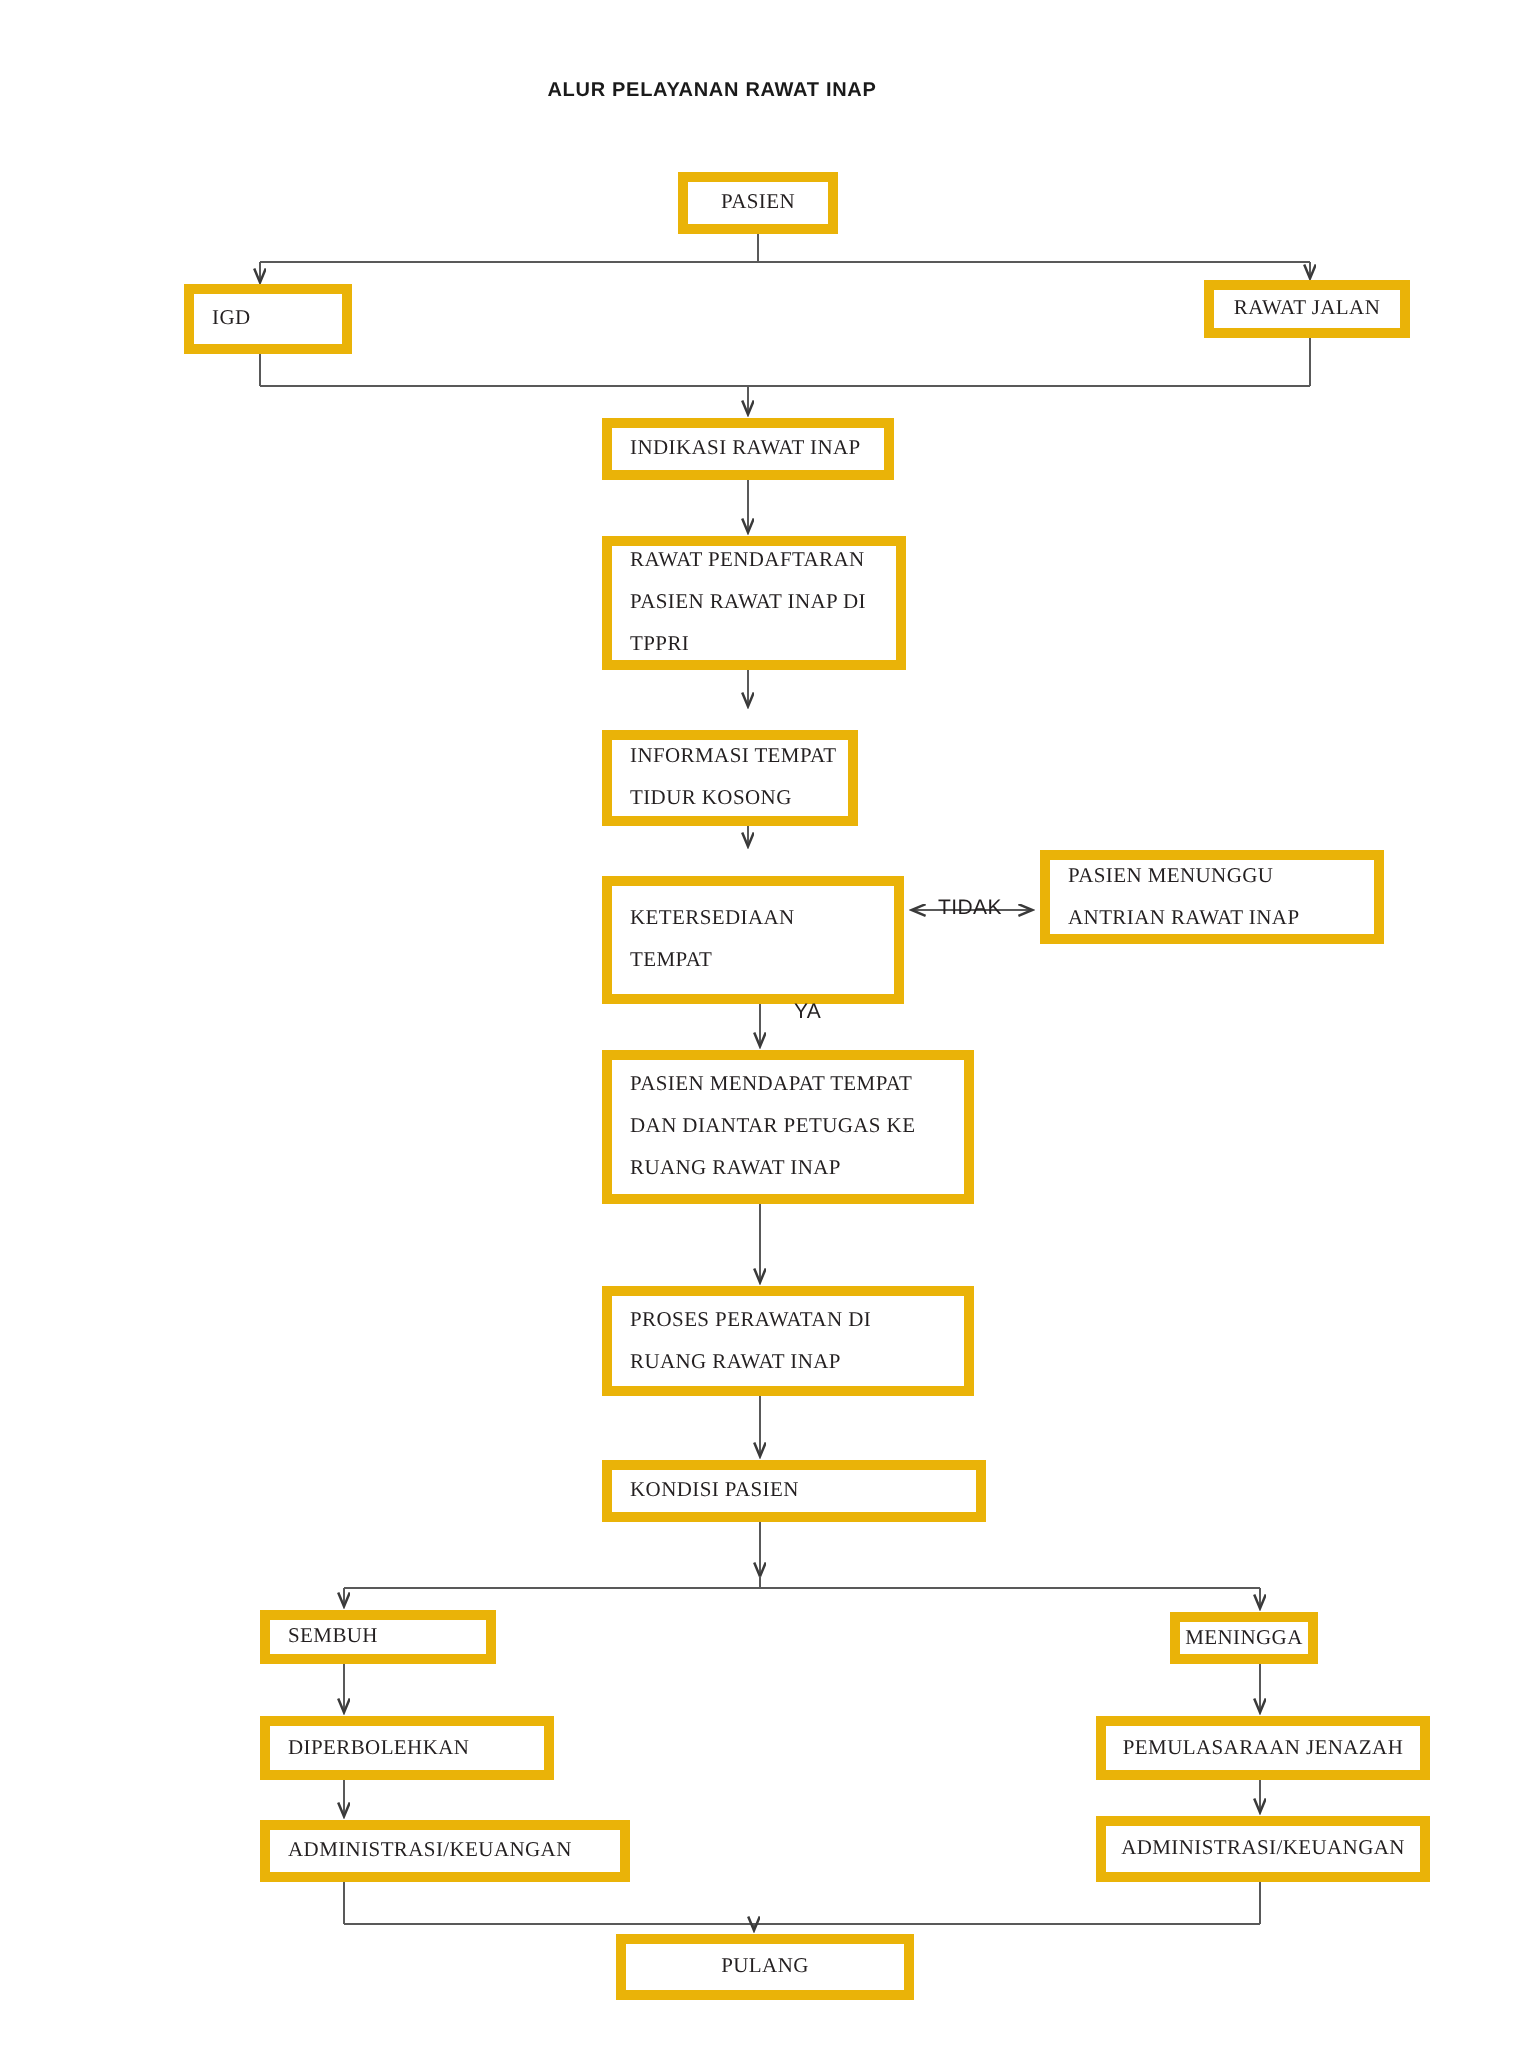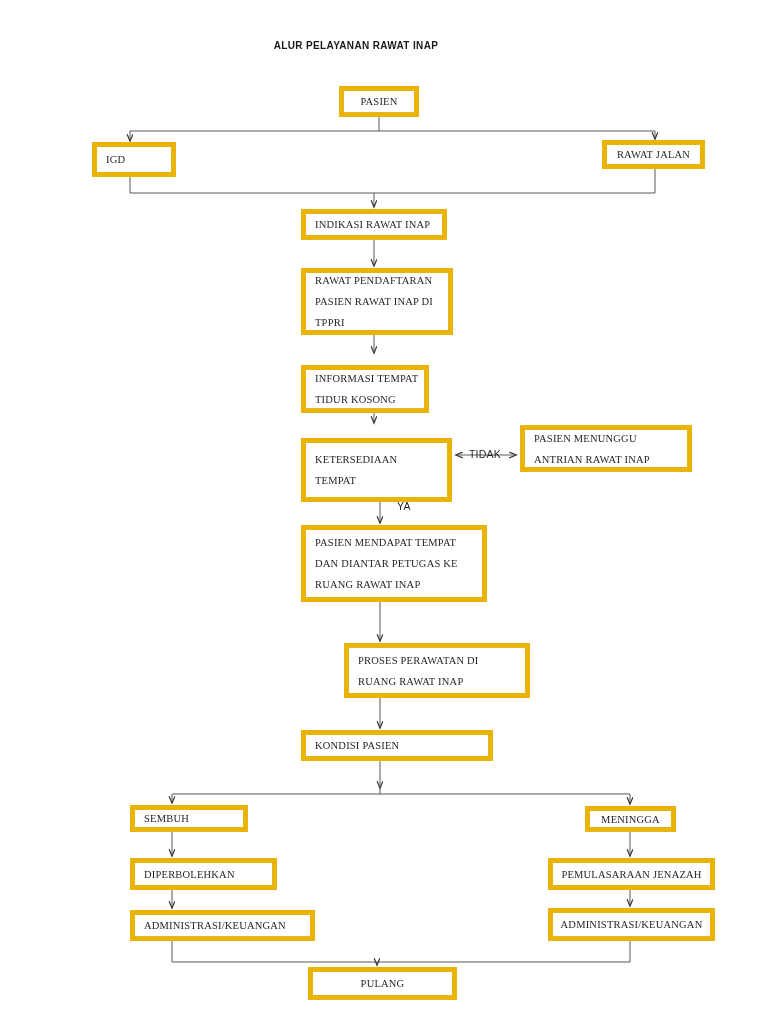--- a/index.html
+++ b/index.html
@@ -165,31 +165,31 @@
       </div>
       <div class="node-box align-left" style="left: 520px; top: 425px; width: 172px; height: 47px;">
         <div class="node-line">PASIEN MENUNGGU</div>
         <div class="node-line">ANTRIAN RAWAT INAP</div>
       </div>
       <div class="node-box align-left" style="left: 301px; top: 525px; width: 186px; height: 77px;">
         <div class="node-line">PASIEN MENDAPAT TEMPAT</div>
         <div class="node-line">DAN DIANTAR PETUGAS KE</div>
         <div class="node-line">RUANG RAWAT INAP</div>
       </div>
-      <div class="node-box align-left" style="left: 301px; top: 643px; width: 186px; height: 55px; margin-left: 43px;">
+      <div class="node-box align-left" style="left: 301px; top: 643px; width: 186px; height: 55px;">
         <div class="node-line">PROSES PERAWATAN DI</div>
         <div class="node-line">RUANG RAWAT INAP</div>
       </div>
       <div class="node-box align-left" style="left: 301px; top: 730px; width: 192px; height: 31px;">
         <div class="node-line">KONDISI PASIEN</div>
       </div>
       <div class="node-box align-left" style="left: 130px; top: 805px; width: 118px; height: 27px;">
         <div class="node-line">SEMBUH</div>
       </div>
-      <div class="node-box align-center" style="left: 585px; top: 806px; width: 91px; height: 26px;">
+      <div class="node-box align-center" style="left: 585px; top: 806px; width: 74px; height: 26px;">
         <div class="node-line">MENINGGA</div>
       </div>
       <div class="node-box align-left" style="left: 130px; top: 858px; width: 147px; height: 32px;">
         <div class="node-line">DIPERBOLEHKAN</div>
       </div>
       <div class="node-box align-center" style="left: 548px; top: 858px; width: 167px; height: 32px;">
         <div class="node-line">PEMULASARAAN JENAZAH</div>
       </div>
       <div class="node-box align-left" style="left: 130px; top: 910px; width: 185px; height: 31px;">
         <div class="node-line">ADMINISTRASI/KEUANGAN</div>

